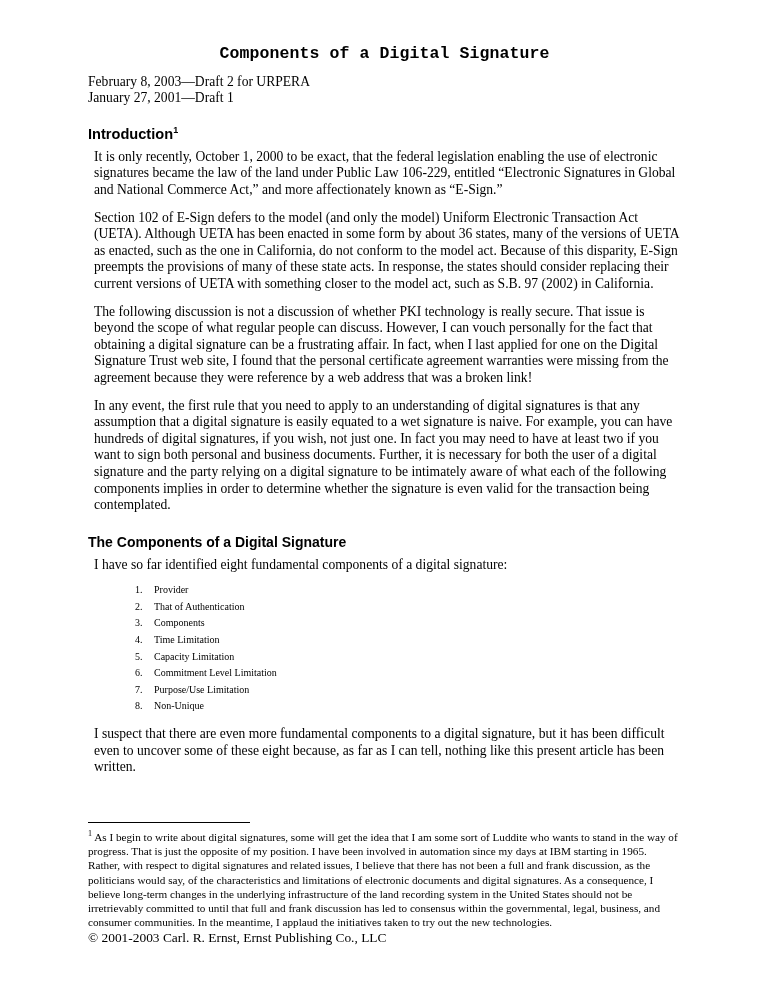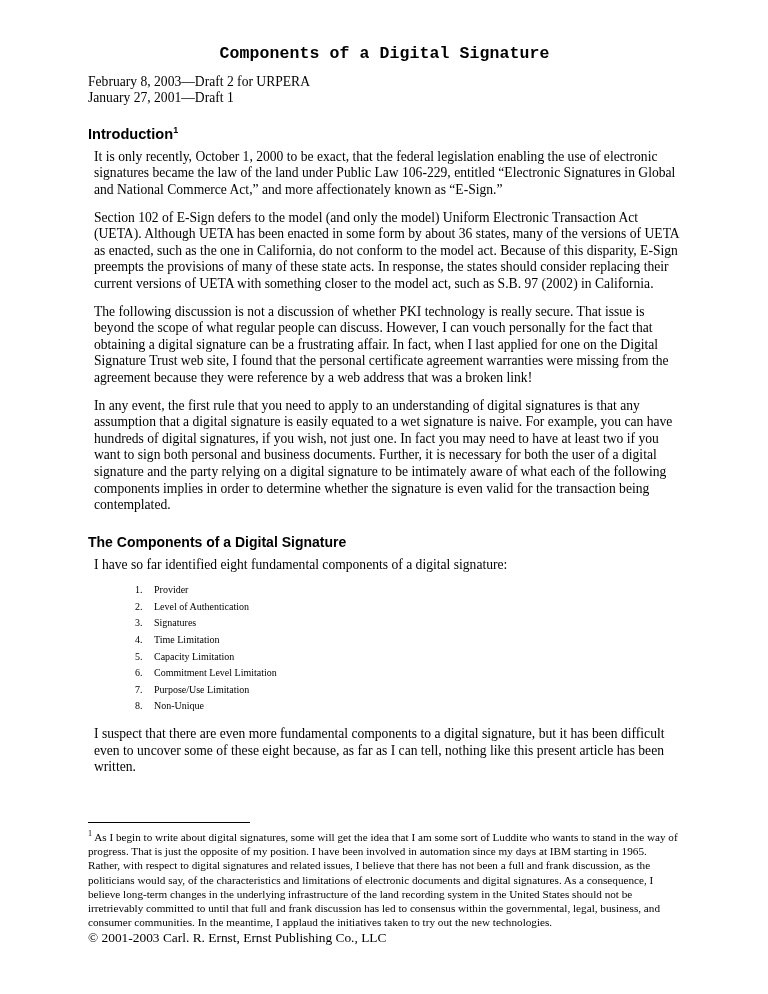--- a/index.html
+++ b/index.html
@@ -146,22 +146,22 @@
 
     <p class="body">In any event, the first rule that you need to apply to an understanding of digital signatures is that any assumption that a digital signature is easily equated to a wet signature is naive. For example, you can have hundreds of digital signatures, if you wish, not just one. In fact you may need to have at least two if you want to sign both personal and business documents. Further, it is necessary for both the user of a digital signature and the party relying on a digital signature to be intimately aware of what each of the following components implies in order to determine whether the signature is even valid for the transaction being contemplated.</p>
 
     <h2 class="heading-2">The Components of a Digital Signature</h2>
 
 
     <p class="body tight">I have so far identified eight fundamental components of a digital signature:</p>
 
     <ol class="components">
       <li>Provider</li>
-      <li>Level of Authentication</li>
-      <li>Signatures</li>
+      <li>That of Authentication</li>
+      <li>Components</li>
       <li>Time Limitation</li>
       <li>Capacity Limitation</li>
       <li>Commitment Level Limitation</li>
       <li>Purpose/Use Limitation</li>
       <li>Non-Unique</li>
     </ol>
 
     <p class="body">I suspect that there are even more fundamental components to a digital signature, but it has been difficult even to uncover some of these eight because, as far as I can tell, nothing like this present article has been written.</p>
 
   </div>

